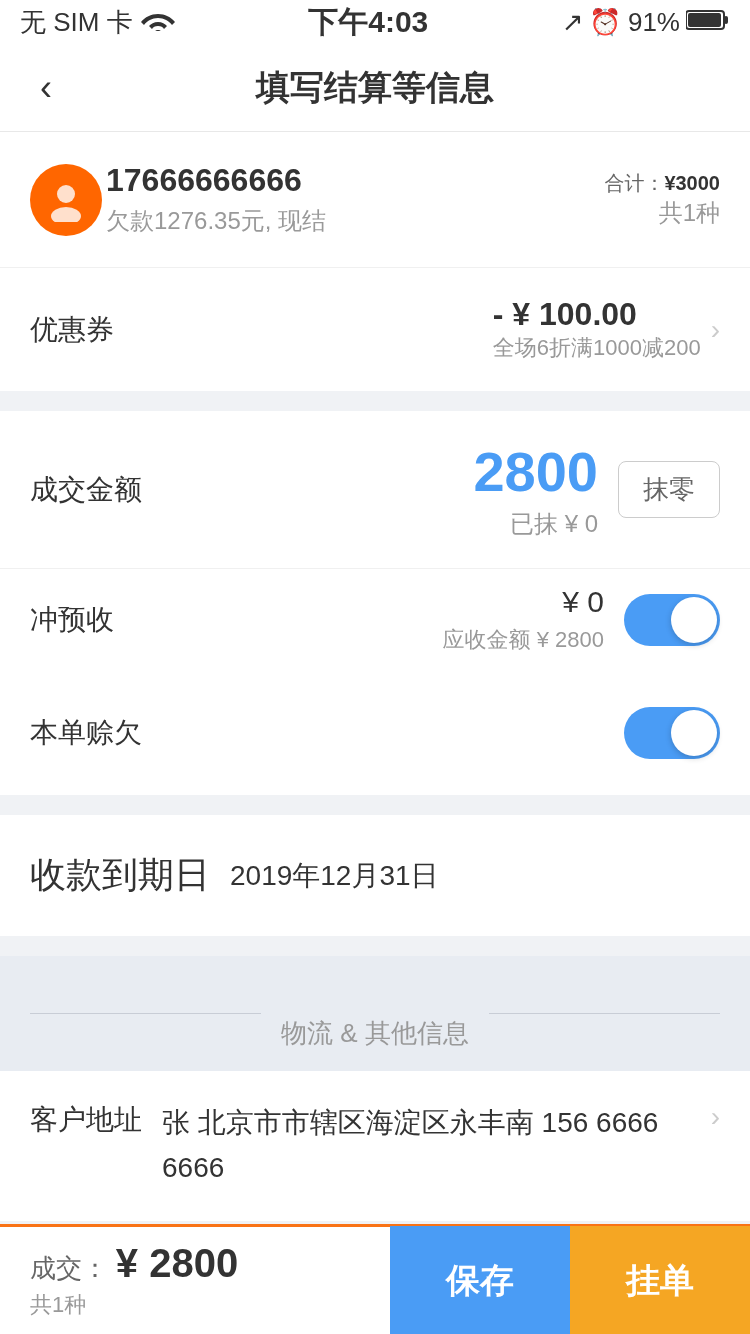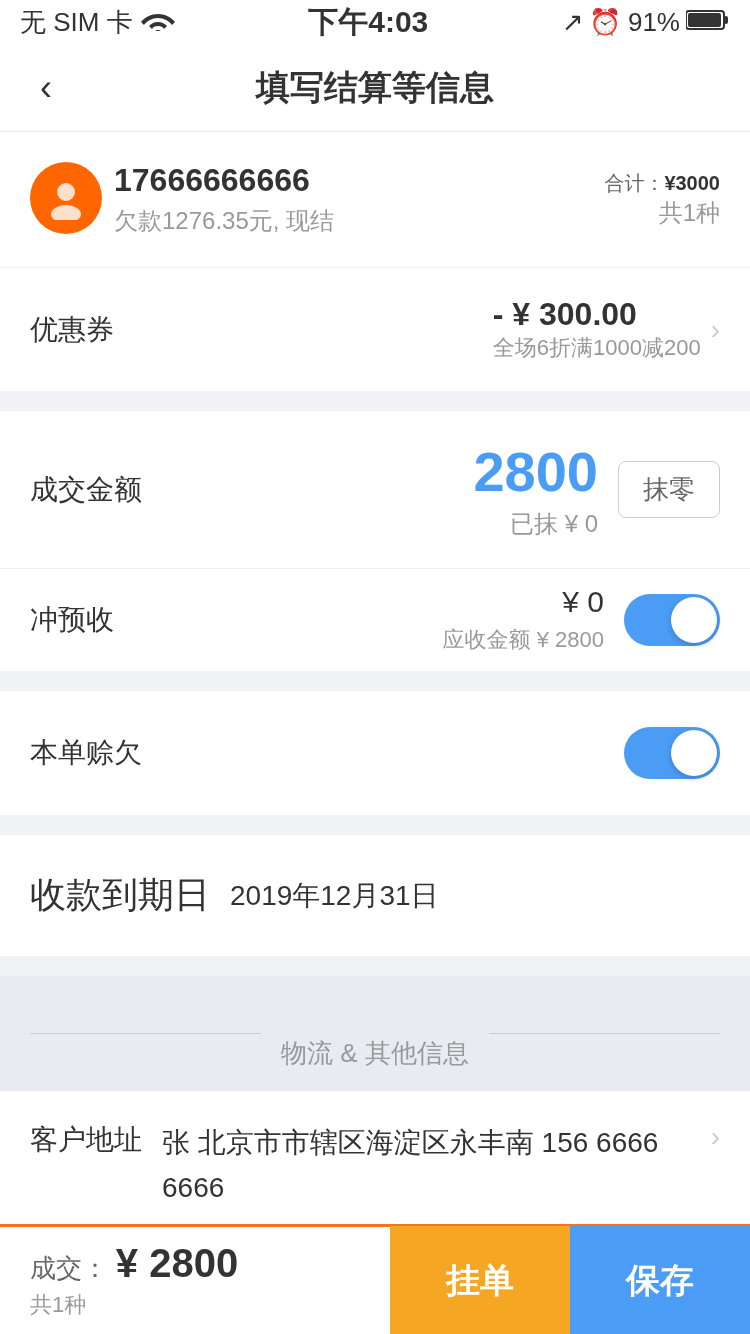--- a/index.html
+++ b/index.html
@@ -62,21 +62,22 @@
 
     
     .user-row {
       padding: 30px;
       display: flex;
       align-items: center;
       justify-content: space-between;
     }
     .user-left {
       display: flex;
-      gap: 12px;
+      align-items: center;
+      gap: 4px;
     }
     .avatar {
       width: 72px;
       height: 72px;
       border-radius: 50%;
       background: #f60;
       display: flex;
       align-items: center;
       justify-content: center;
     }
@@ -96,21 +97,20 @@
     }
     .coupon-label { font-size: 28px; color: #333; }
     .coupon-right { display: flex; align-items: center; gap: 10px; }
     .coupon-discount { font-size: 32px; font-weight: 600; color: #333; }
     .coupon-desc { font-size: 22px; color: #999; text-align: right; }
     .chevron { font-size: 28px; color: #ccc; }
 
     
     .amount-section {
       background: #fff;
-      margin-bottom: 20px;
     }
     .amount-row {
       padding: 28px 30px;
       display: flex;
       align-items: center;
       justify-content: space-between;
     }
     .amount-label { font-size: 28px; color: #333; }
     .amount-right { display: flex; align-items: center; gap: 20px; justify-content: center; }
     .amount-value { font-size: 56px; font-weight: 700; color: #4a9cf5; }
@@ -308,21 +308,21 @@
         <span>合计：</span><span style="font-weight:600;color:#333;">¥3000</span>
       </div>
       <div class="total-count">共1种</div>
     </div>
   </div>
 
   <div class="coupon-row">
     <span class="coupon-label">优惠券</span>
     <div class="coupon-right">
       <div>
-        <div class="coupon-discount">- ¥ 300.00</div>
+        <div class="coupon-discount">- ¥ 100.00</div>
         <div class="coupon-desc">全场6折满1000减200</div>
       </div>
       <span class="chevron">›</span>
     </div>
   </div>
 </div>
 
 <div class="amount-section">
   <div class="amount-row">
     <span class="amount-label">成交金额</span>
@@ -378,15 +378,15 @@
 <div class="extra-bg"></div>
 
 <div class="bottom-bar">
   <div class="bottom-info">
     <div>
       <span class="bottom-deal">成交：</span>
       <span class="bottom-amount">¥ 2800</span>
     </div>
     <div class="bottom-count">共1种</div>
   </div>
+  <div class="bottom-btn btn-save">保存</div>
   <div class="bottom-btn btn-pending">挂单</div>
-  <div class="bottom-btn btn-save">保存</div>
 </div>
 
 </body></html>

